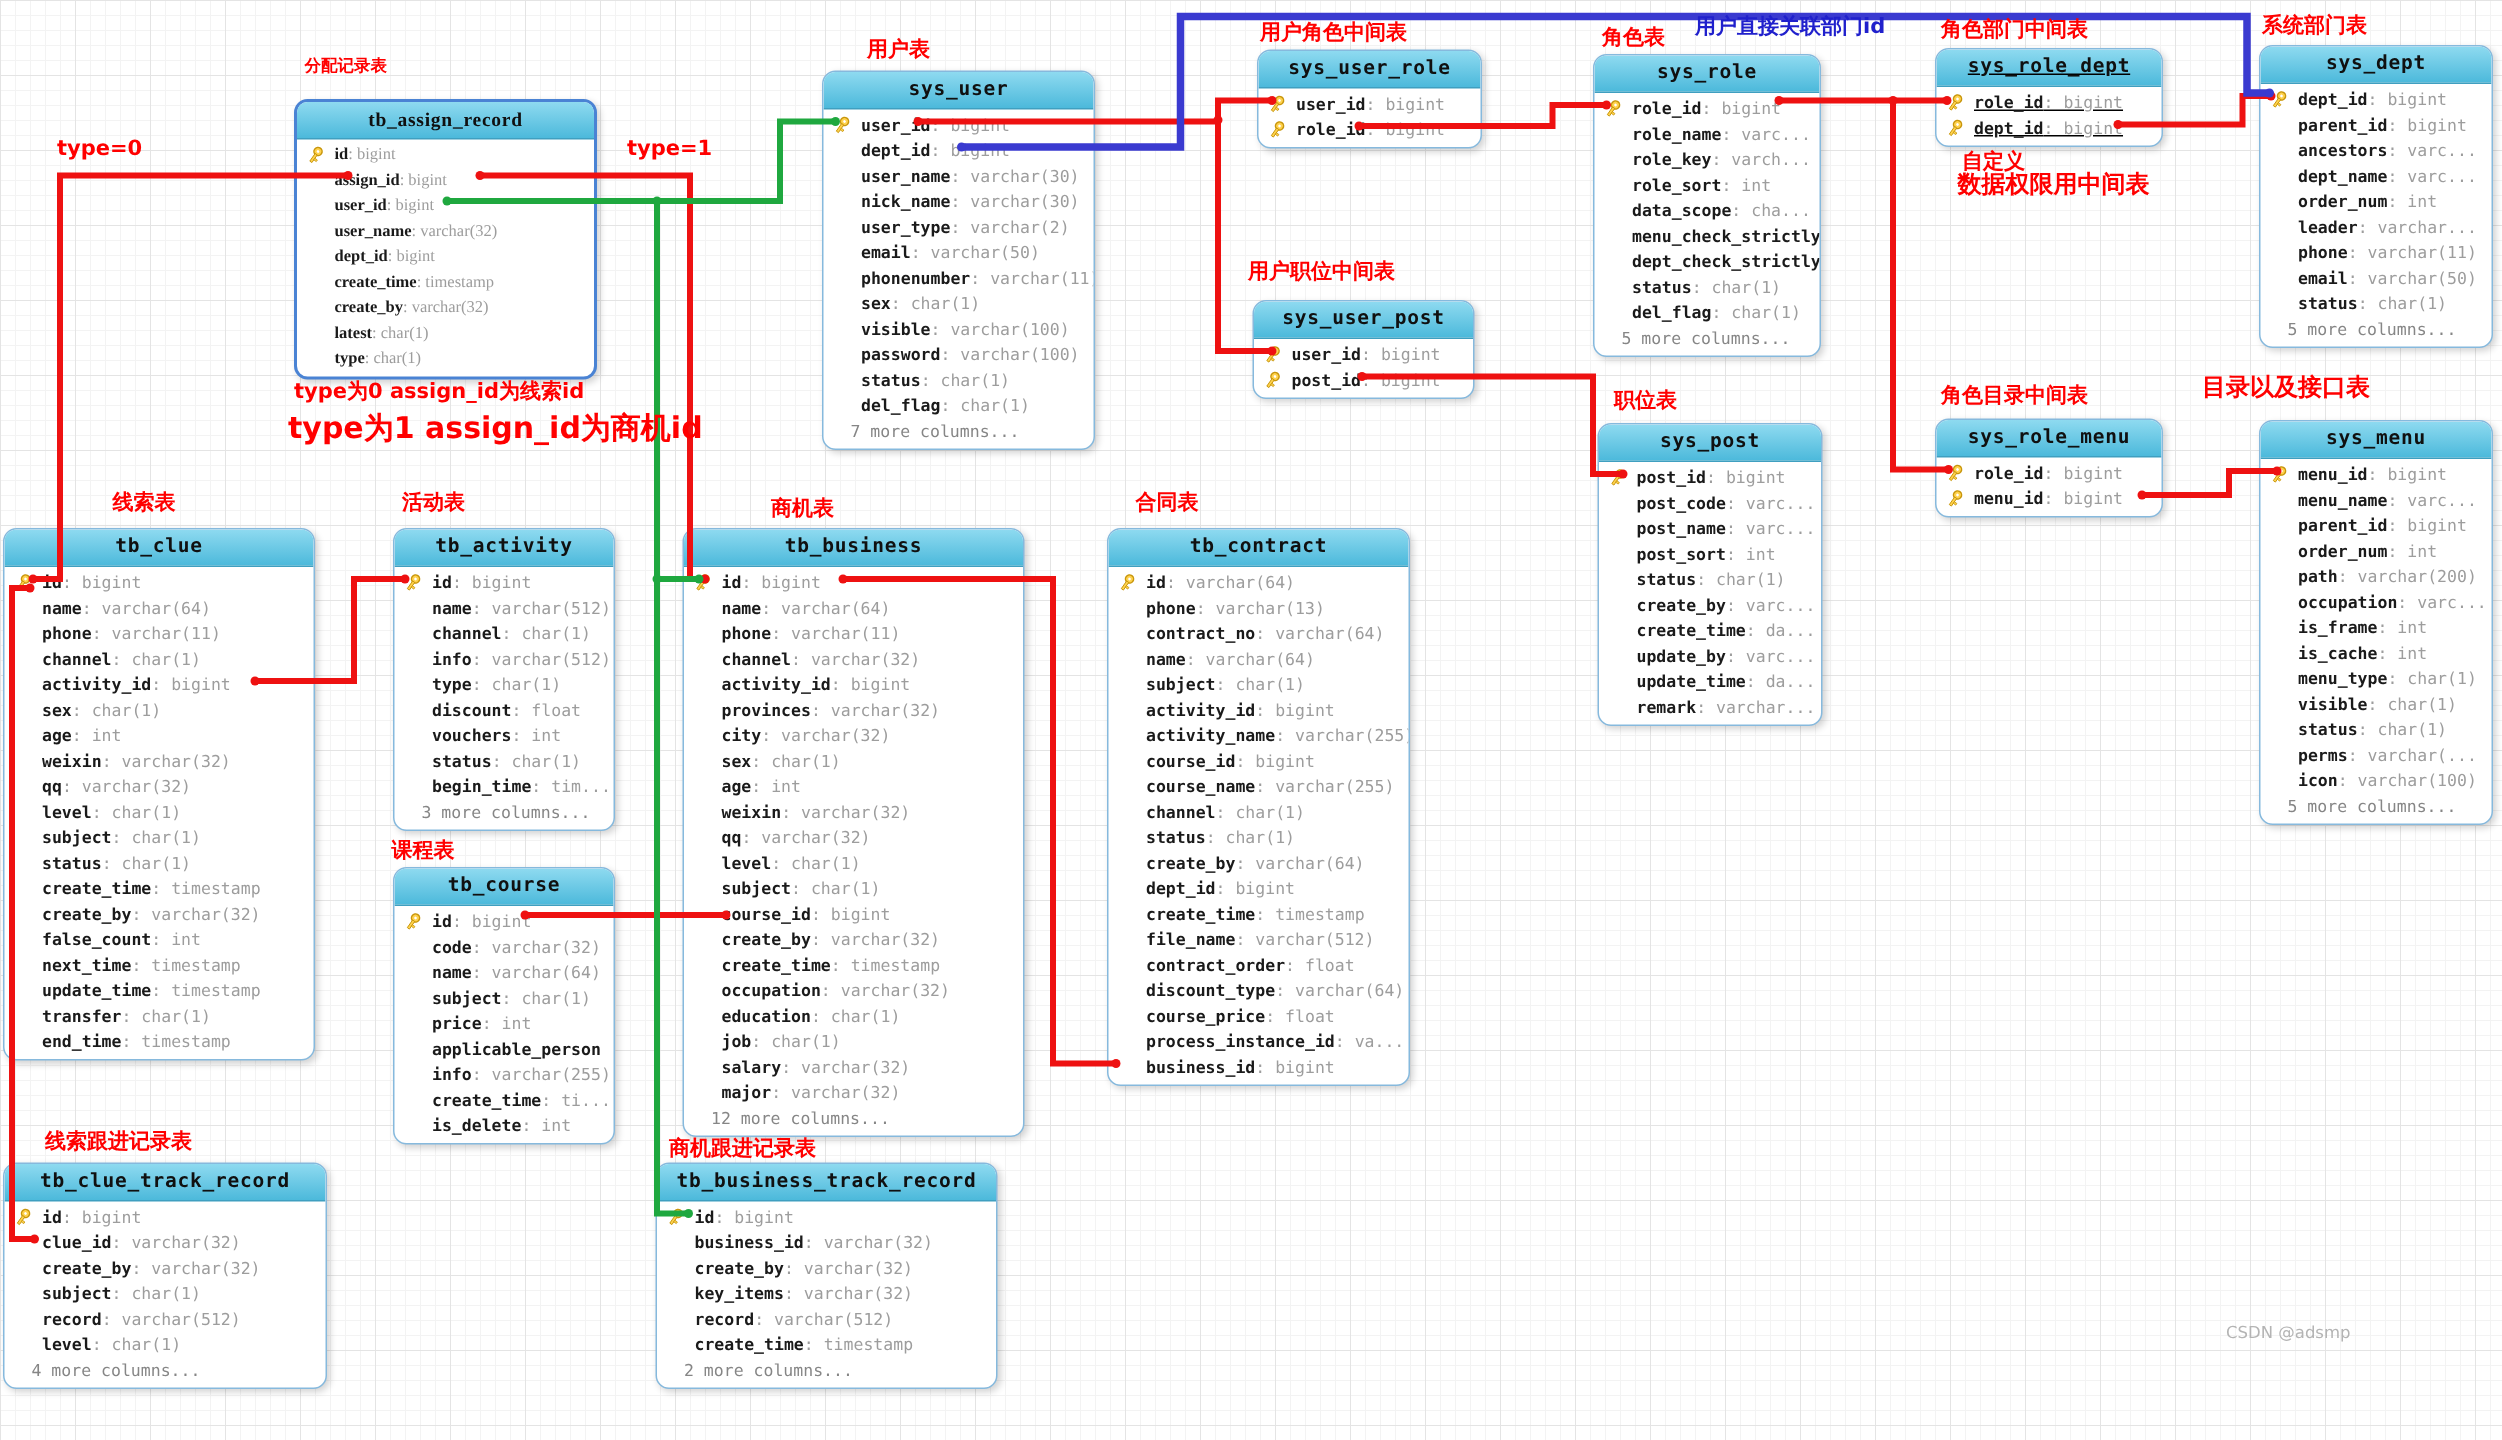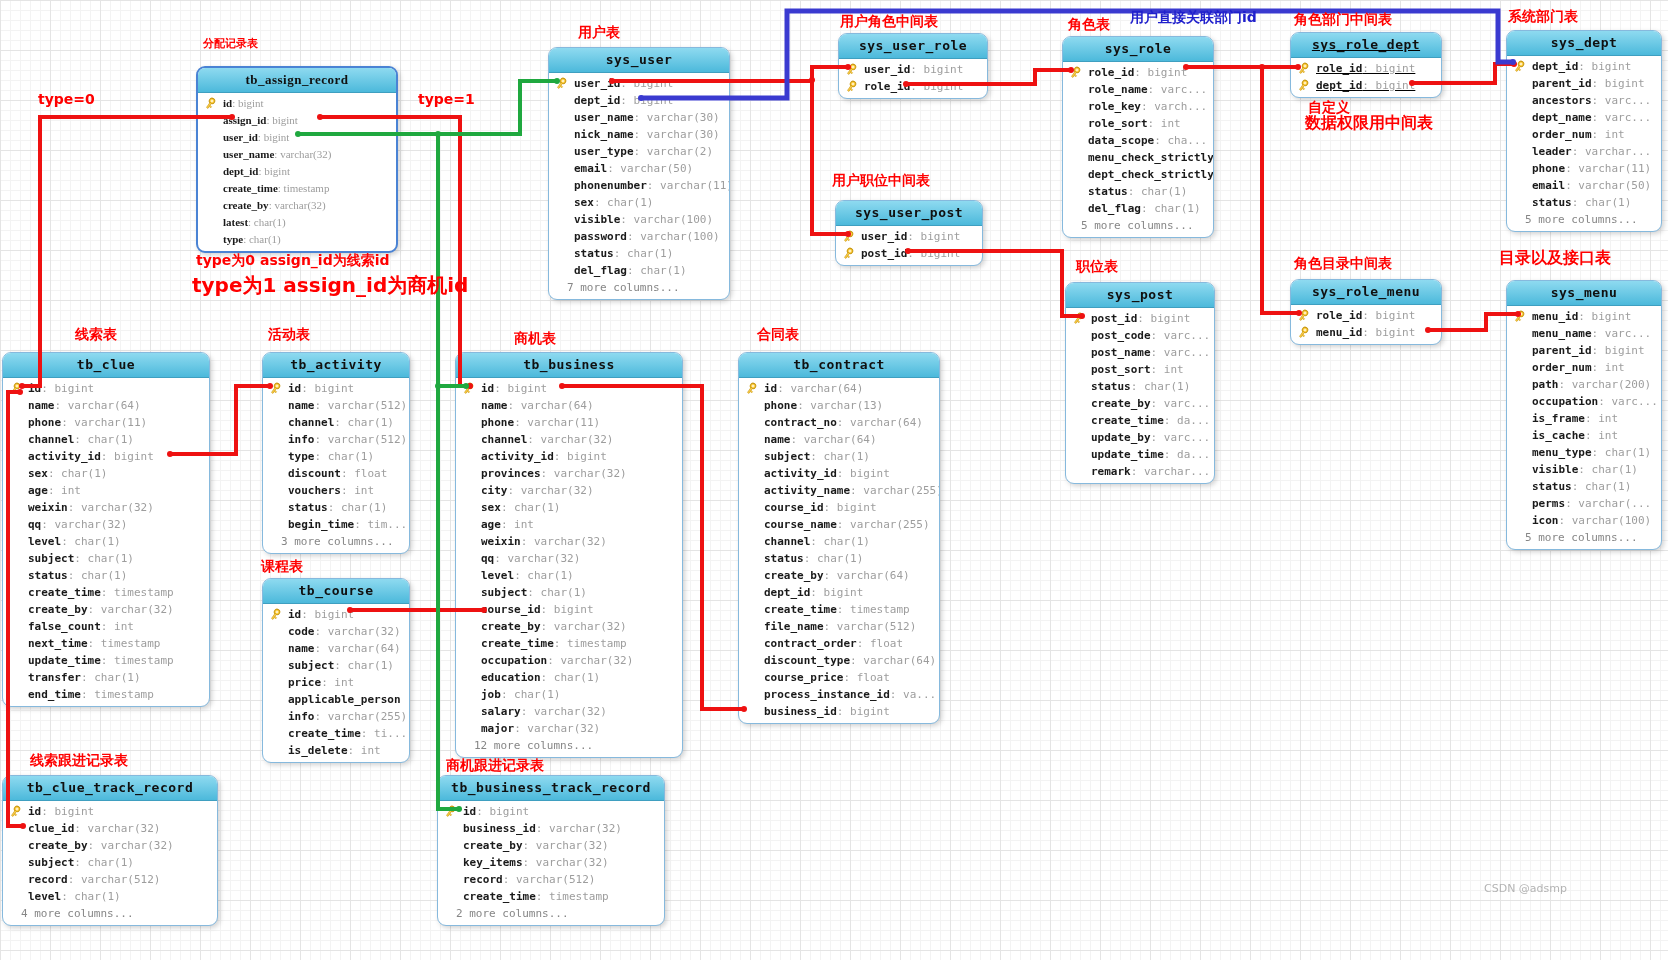--- a/index.html
+++ b/index.html
@@ -506,21 +506,21 @@
     <div class="lbl" style="left: 840px; top: 13px; color: rgb(255, 0, 0); font-size: 14px;">用户角色中间表</div>
     <div class="lbl" style="left: 1068px; top: 16px; color: rgb(255, 0, 0); font-size: 14px;">角色表</div>
     <div class="lbl" style="left: 1130px; top: 9px; color: rgb(32, 32, 204); font-size: 14px;">用户直接关联部门id</div>
     <div class="lbl" style="left: 1294px; top: 11px; color: rgb(255, 0, 0); font-size: 14px;">角色部门中间表</div>
     <div class="lbl" style="left: 1508px; top: 8px; color: rgb(255, 0, 0); font-size: 14px;">系统部门表</div>
     <div class="lbl" style="left: 1308px; top: 99px; color: rgb(255, 0, 0); font-size: 14px;">自定义</div>
     <div class="lbl" style="left: 1305px; top: 113px; color: rgb(255, 0, 0); font-size: 16px;">数据权限用中间表</div>
     <div class="lbl" style="left: 832px; top: 172px; color: rgb(255, 0, 0); font-size: 14px;">用户职位中间表</div>
     <div class="lbl" style="left: 1076px; top: 258px; color: rgb(255, 0, 0); font-size: 14px;">职位表</div>
     <div class="lbl" style="left: 1294px; top: 255px; color: rgb(255, 0, 0); font-size: 14px;">角色目录中间表</div>
-    <div class="lbl" style="left: 1468px; top: 248px; color: rgb(255, 0, 0); font-size: 16px; margin-left: 31px;">目录以及接口表</div>
+    <div class="lbl" style="left: 1468px; top: 248px; color: rgb(255, 0, 0); font-size: 16px;">目录以及接口表</div>
     <div class="lbl" style="left: 75px; top: 326px; color: rgb(255, 0, 0); font-size: 14px;">线索表</div>
     <div class="lbl" style="left: 268px; top: 326px; color: rgb(255, 0, 0); font-size: 14px;">活动表</div>
     <div class="lbl" style="left: 514px; top: 330px; color: rgb(255, 0, 0); font-size: 14px;">商机表</div>
     <div class="lbl" style="left: 757px; top: 326px; color: rgb(255, 0, 0); font-size: 14px;">合同表</div>
     <div class="lbl" style="left: 261px; top: 558px; color: rgb(255, 0, 0); font-size: 14px;">课程表</div>
     <div class="lbl" style="left: 30px; top: 752px; color: rgb(255, 0, 0); font-size: 14px;">线索跟进记录表</div>
     <div class="lbl" style="left: 446px; top: 757px; color: rgb(255, 0, 0); font-size: 14px;">商机跟进记录表</div>
   </div>
 
 </body></html>

